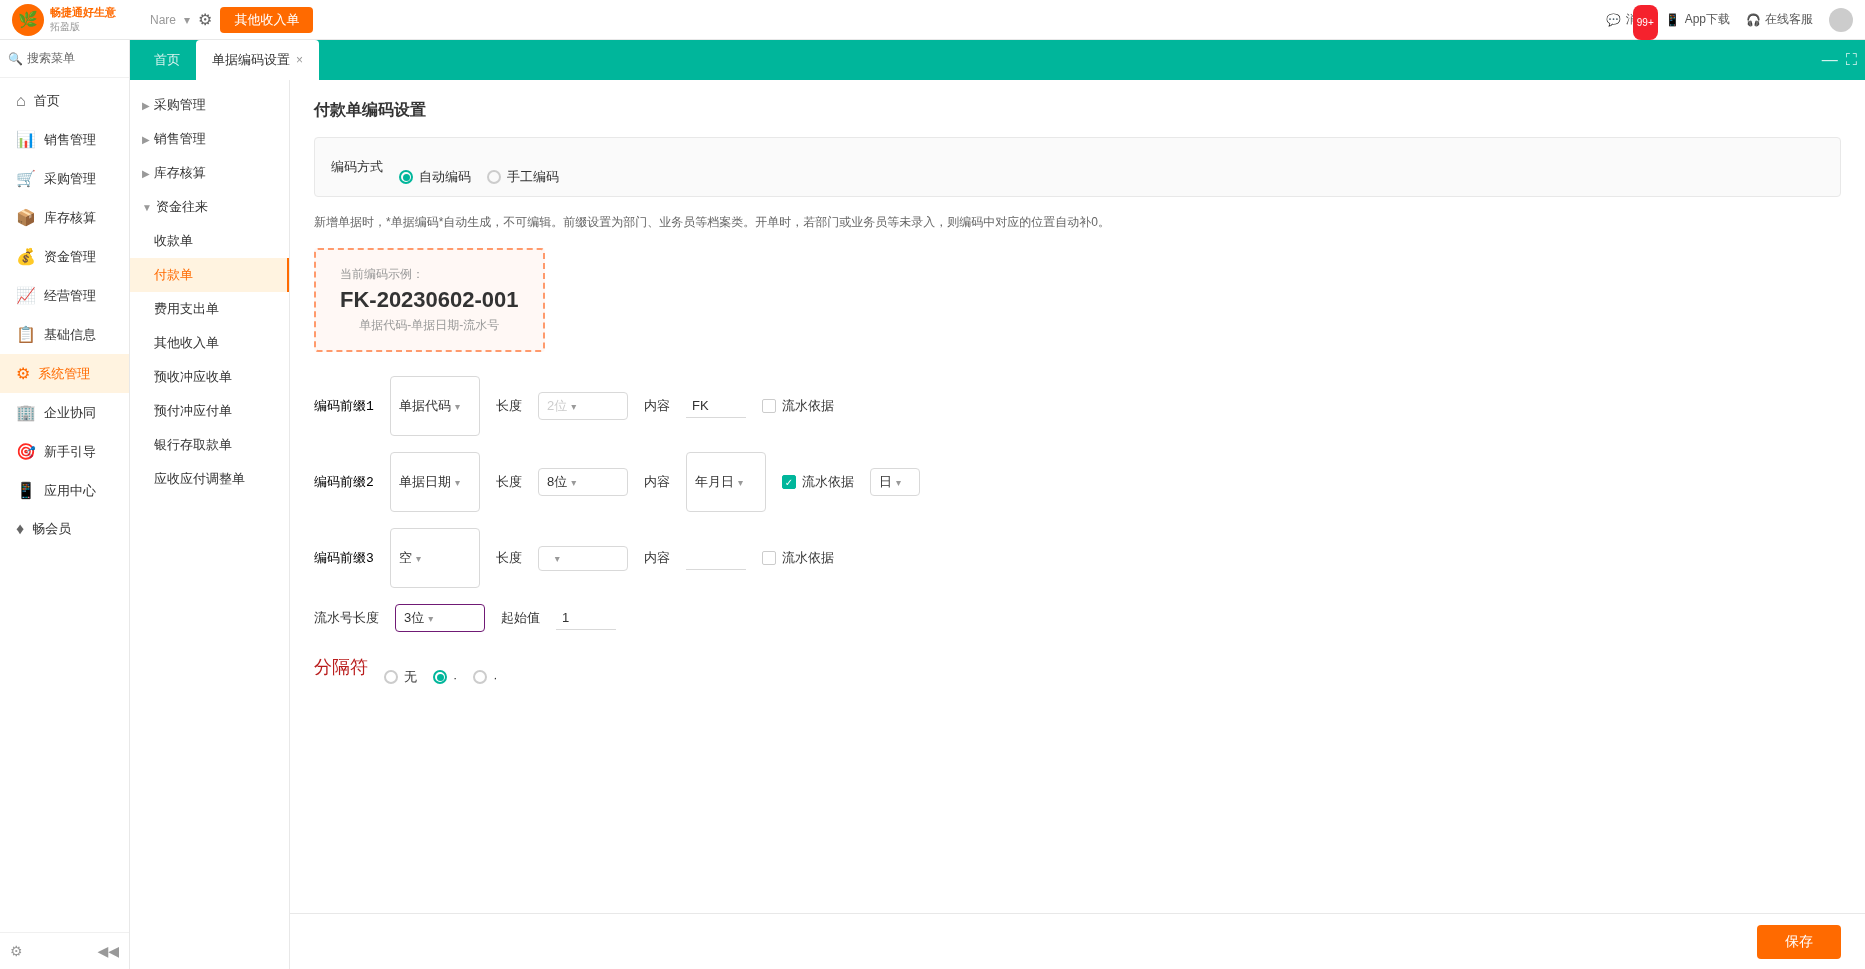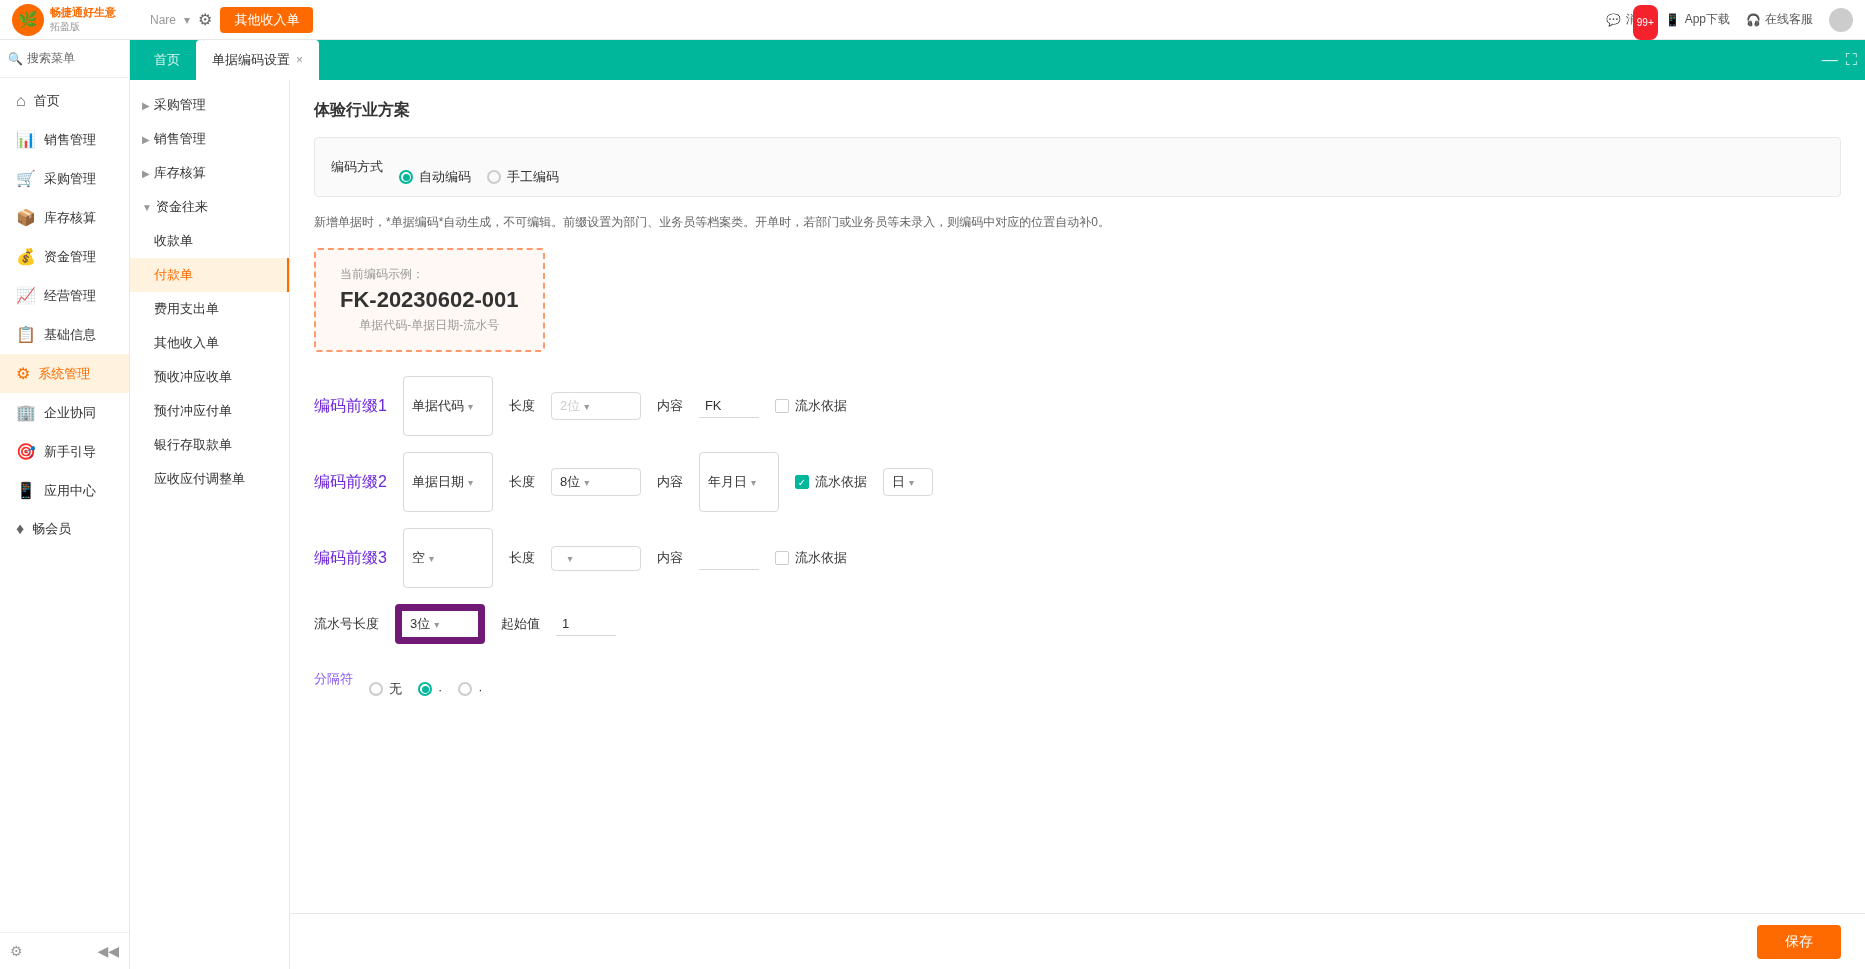--- a/index.html
+++ b/index.html
@@ -64,42 +64,42 @@
     .code-preview { border: 2px dashed #ff9a6c; border-radius: 4px; padding: 16px 24px; display: inline-block; margin-bottom: 24px; background: #fff8f5; }
     .code-preview-main { font-size: 22px; font-weight: bold; color: #333; text-align: center; }
     .code-preview-sub { font-size: 12px; color: #999; text-align: center; margin-top: 4px; }
 
     
     .auto-fill-row { display: flex; align-items: center; gap: 6px; margin-bottom: 20px; }
     .checkbox-item { width: 14px; height: 14px; border: 1px solid #ccc; display: flex; align-items: center; justify-content: center; cursor: pointer; }
 
     
     .config-row { display: flex; align-items: center; gap: 16px; margin-bottom: 16px; flex-wrap: wrap; }
-    .config-label { color: #6d28d9; font-size: 16px; min-width: 60px; }
+    .config-label { color: #000000; font-size: 13px; min-width: 60px; font-family: Liberation Mono, monospace; }
     .config-select { display: flex; align-items: center; border: 1px solid #d9d9d9; border-radius: 4px; padding: 20px 8px; background: #fff; cursor: pointer; gap: 4px; font-size: 13px; color: #333; min-width: 90px; }
     .config-select-arrow { color: #999; font-size: 10px; }
     .config-length-label { color: #333; font-size: 13px; }
     .config-length-select { display: flex; align-items: center; border: 1px solid #d9d9d9; border-radius: 4px; padding: 4px 8px; background: #fff; cursor: pointer; gap: 4px; font-size: 13px; color: #ccc; min-width: 90px; }
     .config-content-label { color: #333; font-size: 13px; }
     .config-content-input { border: none; border-bottom: 1px solid #d9d9d9; padding: 4px 6px; font-size: 13px; color: #333; width: 60px; outline: none; background: transparent; }
     .checkbox-label { display: flex; align-items: center; gap: 6px; color: #333; font-size: 13px; cursor: pointer; }
     .checkbox-square { width: 14px; height: 14px; border: 1px solid #ccc; border-radius: 2px; display: flex; align-items: center; justify-content: center; flex-shrink: 0; }
     .checkbox-square.checked { background: #00b69b; border-color: #00b69b; }
     .checkbox-check { color: #fff; font-size: 10px; }
     .stream-depend-select { display: flex; align-items: center; border: 1px solid #d9d9d9; border-radius: 4px; padding: 4px 8px; background: #fff; cursor: pointer; gap: 4px; font-size: 13px; color: #333; min-width: 50px; }
 
     
     .serial-row { display: flex; align-items: center; gap: 16px; margin-bottom: 16px; }
-    .serial-length-select { display: flex; align-items: center; border: 7px solid #701a75; border-radius: 4px; padding: 4px 8px; background: #fff; cursor: pointer; gap: 4px; font-size: 13px; color: #333; min-width: 90px; }
+    .serial-length-select { display: flex; align-items: center; border: 1px solid #701a75; border-radius: 4px; padding: 4px 8px; background: #fff; cursor: pointer; gap: 4px; font-size: 13px; color: #333; min-width: 90px; }
     .serial-start-label { color: #333; font-size: 13px; }
     .serial-start-input { border: none; border-bottom: 1px solid #d9d9d9; padding: 4px 6px; font-size: 13px; color: #333; width: 60px; outline: none; background: transparent; }
 
     
     .separator-row { display: flex; align-items: center; gap: 16px; margin-bottom: 16px; }
-    .separator-label { color: #8b5cf6; font-size: 13px; }
+    .separator-label { color: #b91c1c; font-size: 18px; }
 
     
     .footer { height: 56px; background: #fff; border-top: 1px solid #e8e8e8; display: flex; align-items: center; justify-content: flex-end; padding: 0 24px; flex-shrink: 0; }
     .btn-save { background: #ff6a00; color: #fff; border: none; padding: 8px 28px; border-radius: 4px; font-size: 14px; cursor: pointer; }
 
     
     .app-wrapper { display: flex; flex-direction: column; height: 100vh; }
     .body-wrapper { display: flex; flex: 1; overflow: hidden; }
 
     
@@ -256,21 +256,21 @@
             <div class="second-sidebar-item">其他收入单</div>
             <div class="second-sidebar-item">预收冲应收单</div>
             <div class="second-sidebar-item">预付冲应付单</div>
             <div class="second-sidebar-item">银行存取款单</div>
             <div class="second-sidebar-item">应收应付调整单</div>
           </div>
         </div>
 
         <div style="display:flex;flex-direction:column;flex:1;overflow:hidden;">
           <div class="main-content">
-            <h2 class="page-title">体验行业方案</h2>
+            <h2 class="page-title">付款单编码设置</h2>
 
             
             <div class="coding-method">
               <span class="coding-method-label">编码方式</span>
               <div class="radio-group">
                 <label class="radio-item">
                   <div class="radio-circle checked">
                     <span></span>
                   </div>
                   <span>自动编码</span>

